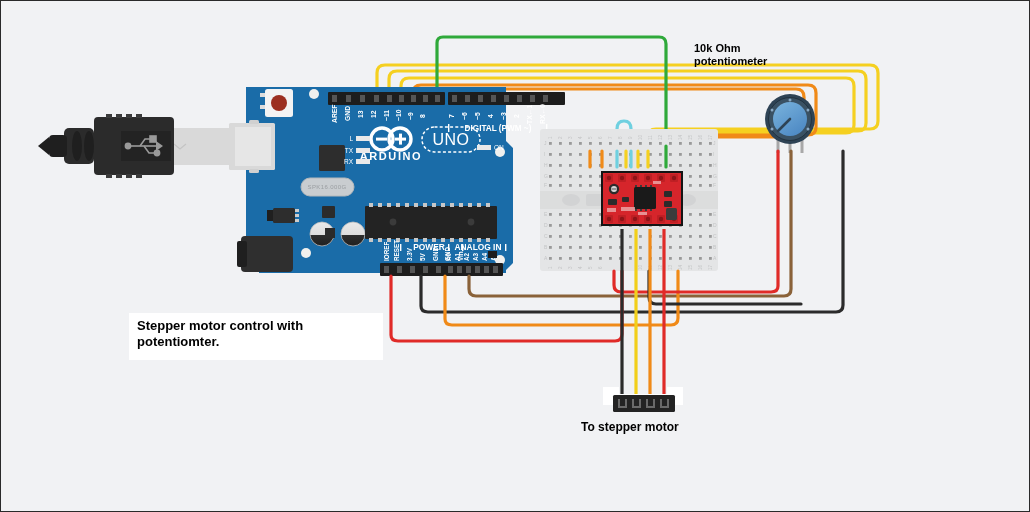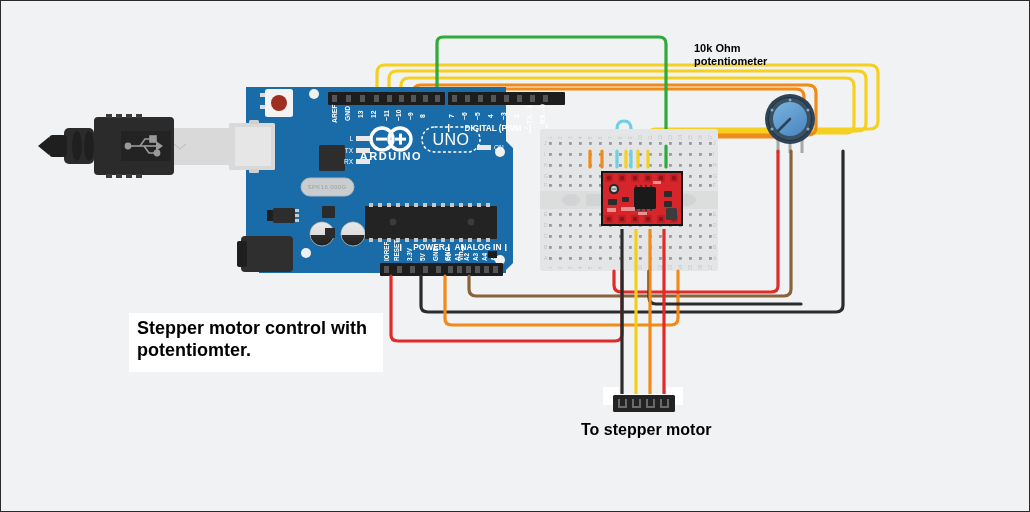--- a/index.html
+++ b/index.html
@@ -17,22 +17,22 @@
   .lbl{
     position:absolute;
     font-family:"Liberation Sans", sans-serif;
     font-weight:bold;
     color:#000;
     background:#ffffff;
     line-height:1.22;
     white-space:pre;
   }
   #label-pot{left:690px;top:40px;font-size:11px;padding:1px 3px;background:transparent;}
-  #label-note{left:128px;top:312px;font-size:18px;padding:5px 8px 10px 8px;width:238px;}
-  #label-motor{left:577px;top:418px;font-size:16px;padding:1px 3px;background:transparent;}
+  #label-note{left:128px;top:312px;font-size:13px;padding:5px 8px 10px 8px;width:238px;}
+  #label-motor{left:577px;top:418px;font-size:12px;padding:1px 3px;background:transparent;}
 </style>
 </head>
 <body>
 
 <div id="stage">
 
   <svg id="svgroot" viewBox="0 0 1030 512">
     <defs>
       <g id="bbhole">
           <rect width="3" height="3" rx="0.6" fill="#8e8e8e"></rect>

